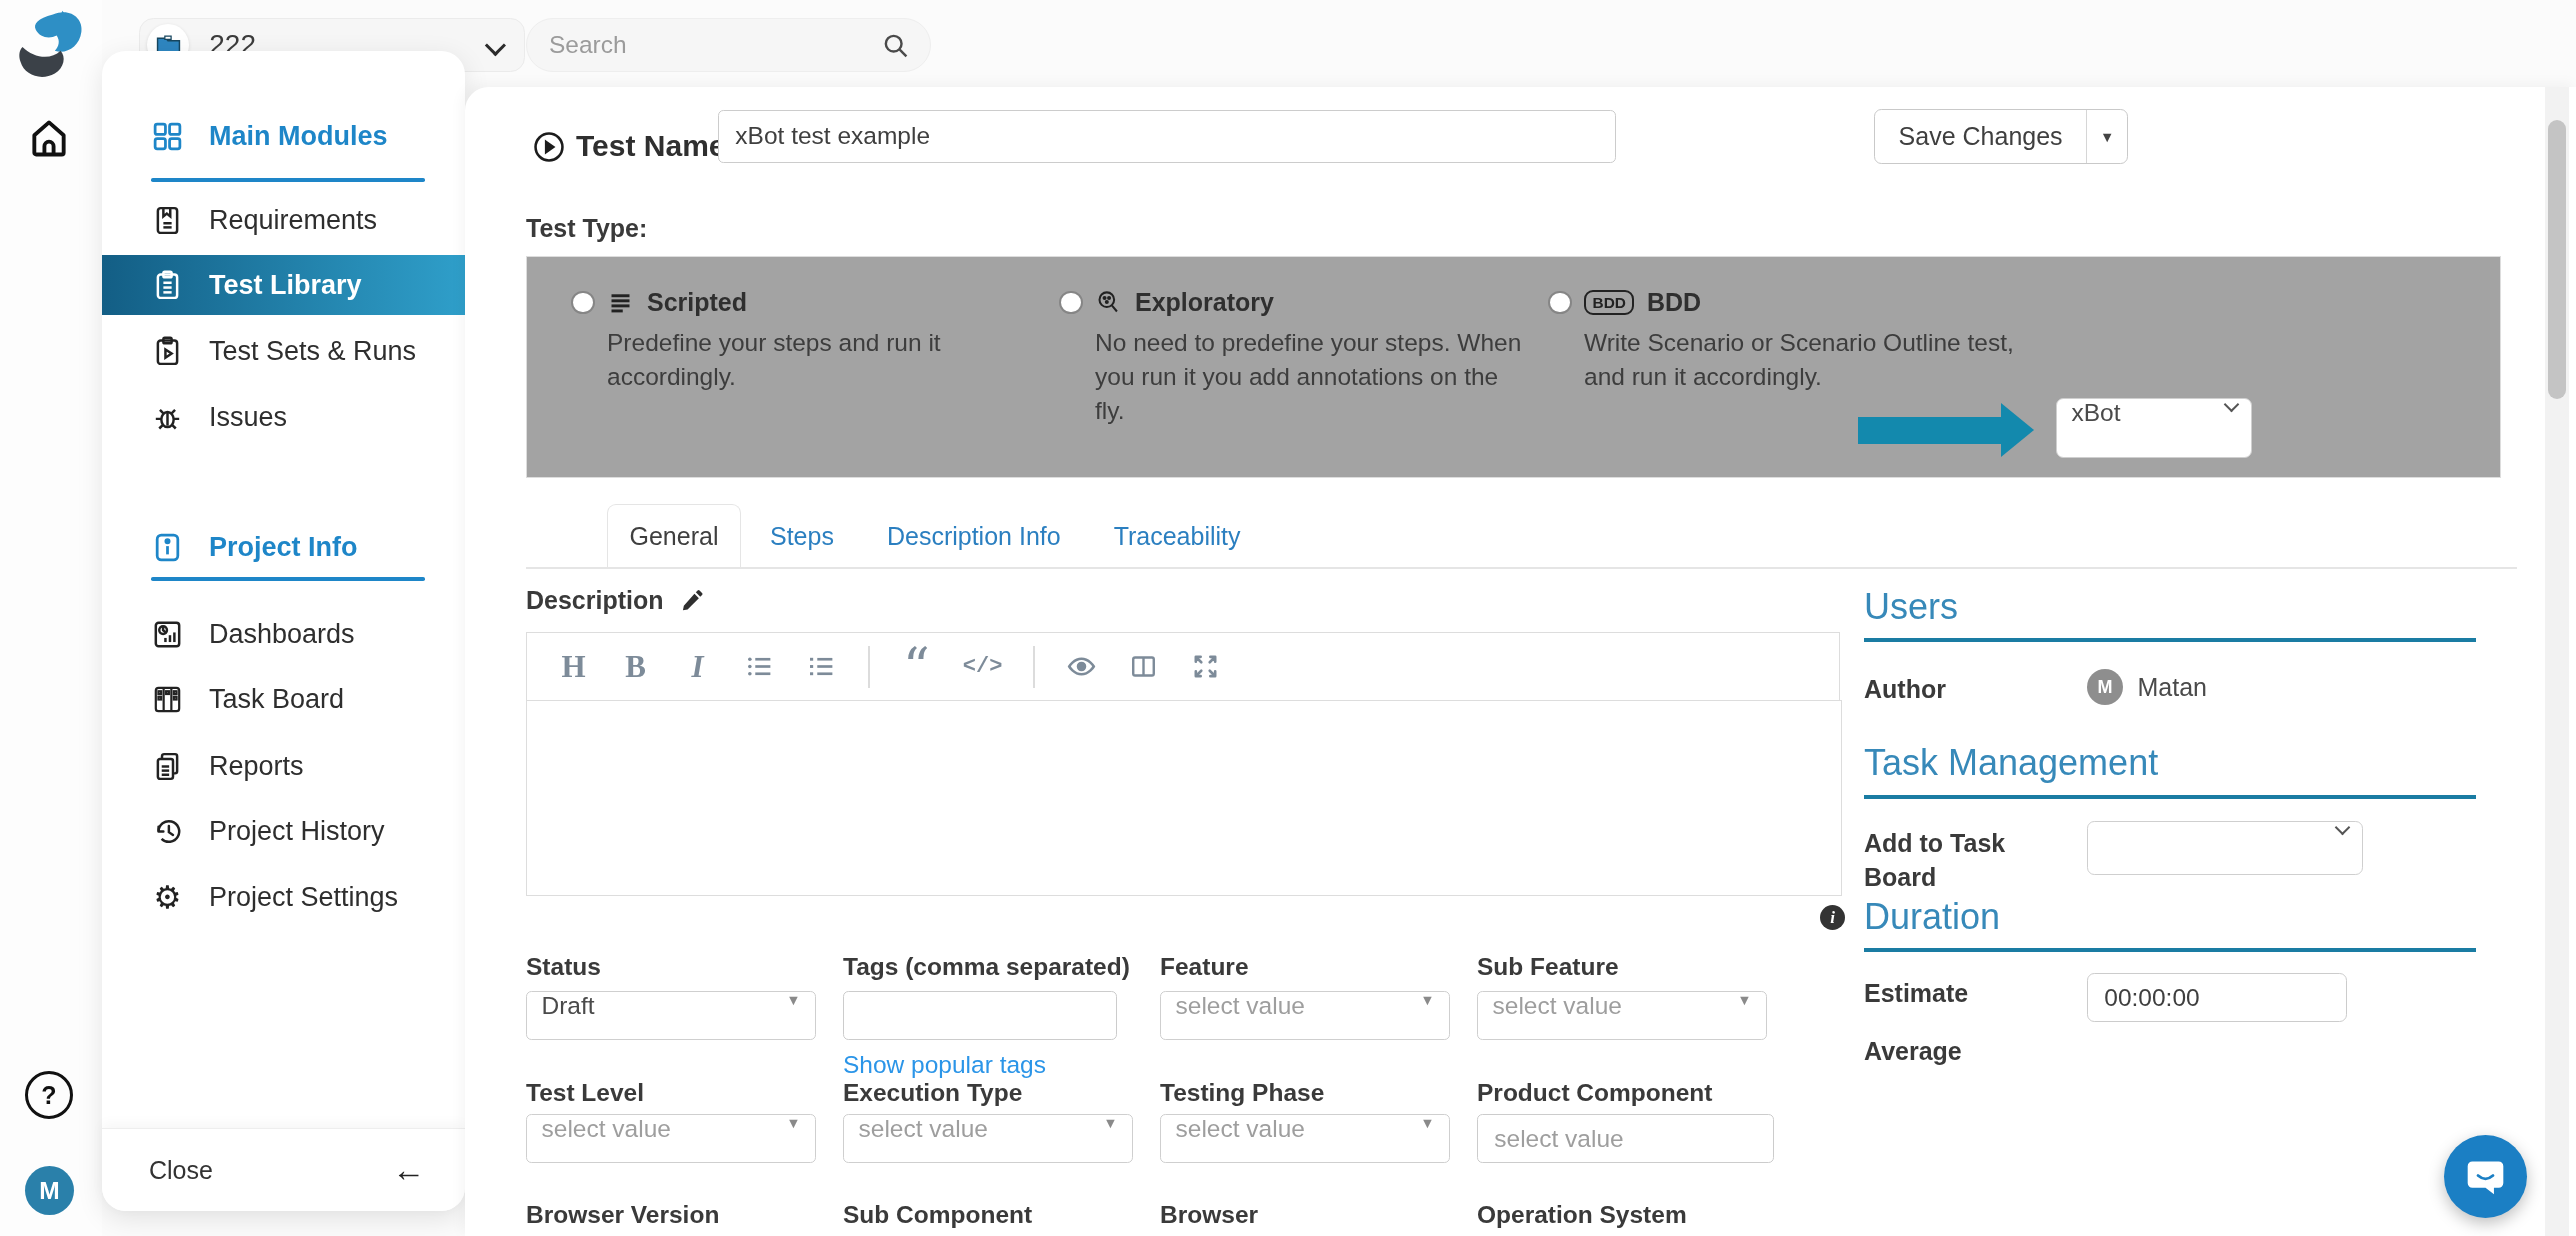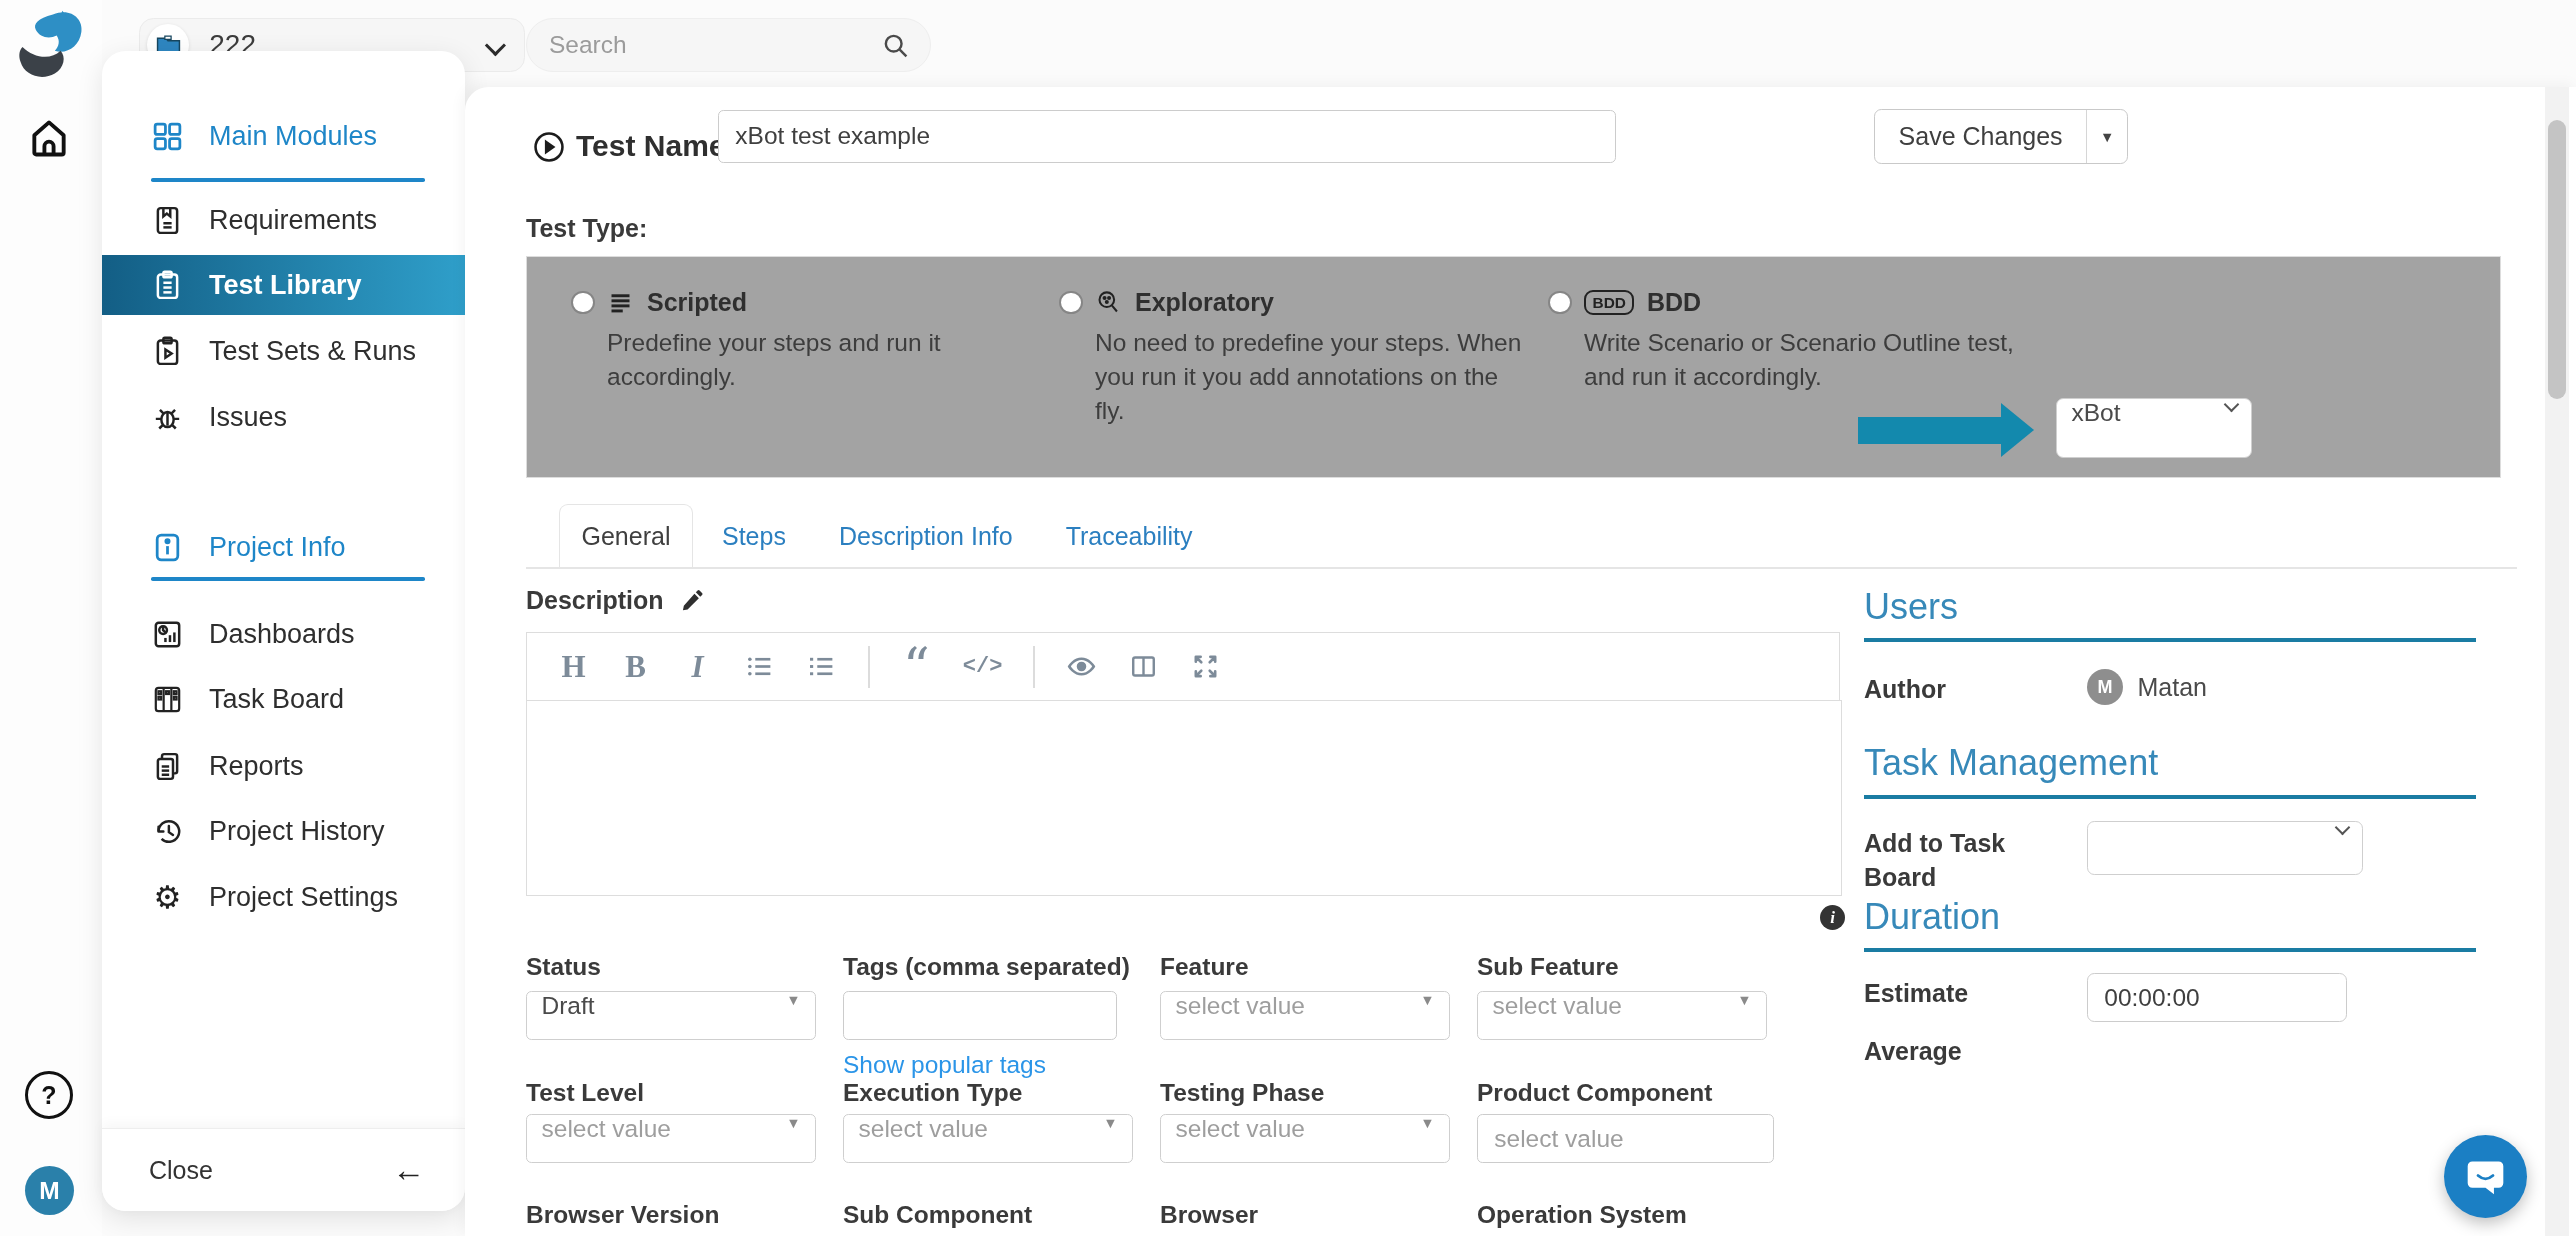--- a/index.html
+++ b/index.html
@@ -15,21 +15,21 @@
   .search-pill input::placeholder{color:#9b9b9b;}
   .chev{display:inline-block;width:11.8px;height:11.8px;border-right:3.2px solid #2b2b2b;border-bottom:3.2px solid #2b2b2b;transform:rotate(45deg);}
   .chev-sm{width:9px;height:9px;border-width:2.3px;border-color:#555;}
   
   .rail{left:0;top:0;width:102px;height:1236px;background:#fdfdfd;}
   .rail-av{width:49px;height:49px;border-radius:50%;background:#2a80aa;color:#fff;display:flex;align-items:center;justify-content:center;font-size:24.5px;font-weight:bold;}
   .help-circ{width:42px;height:42px;border-radius:50%;border:3.6px solid #111;display:flex;align-items:center;justify-content:center;font-size:25px;font-weight:bold;color:#111;}
   
   .side{left:102px;top:51px;width:363px;height:1160px;background:#fff;border-radius:23.6px;box-shadow:0 7.3px 27px rgba(0,0,0,.10);}
   .side-row{position:absolute;left:0;width:100%;height:65px;display:flex;align-items:center;gap:25px;padding-left:49px;box-sizing:border-box;font-size:27px;color:#2e2e2e;font-weight:500;cursor:pointer;}
-  .side-head{color:#1e86c8;font-weight:normal;}
+  .side-head{color:#1e86c8;font-weight:bold;}
   .side-line{position:absolute;left:49px;width:274px;height:3.6px;background:#1e86c8;border-radius:1.8px;}
   .side-active{background:linear-gradient(90deg,#135e85,#2f9fca);color:#fff;font-weight:bold;height:60px;}
   .icn{width:33px;height:33px;flex:0 0 33px;color:#222;}
   .side-active .icn{color:#fff;}
   .side-head .icn{color:#1e86c8;}
   .close-row{position:absolute;left:0;bottom:0;width:100%;height:83px;border-top:1.8px solid #eee;display:flex;align-items:center;justify-content:space-between;padding:0 40px 0 47px;box-sizing:border-box;border-radius:0 0 23.6px 23.6px;font-size:25px;color:#333;cursor:pointer;background:#fff;box-shadow:0 -3.6px 12.7px rgba(0,0,0,.04);}
   .close-arrow{font-size:33px;color:#222;}
   
   .main{left:465px;top:87px;width:2111px;height:1149px;background:#fff;border-radius:23.6px 0 0 0;box-shadow:-3.6px -3.6px 12.7px rgba(0,0,0,.04);}
   .lbl{font-weight:bold;font-size:24.5px;color:#3a3a3a;}
@@ -327,21 +327,21 @@
 
     <div class="abs big-arrow" style="left:1331px;top:160px;width:145px;"></div>
     <div class="abs sel" style="left:1529px;top:141px;width:196px;height:60px;border-radius:7.3px;">
       <span>xBot</span>
       <span class="chev chev-sm"></span>
     </div>
   </div>
 
   <div class="abs" style="left:61px;top:417px;width:1991px;height:65px;display:flex;align-items:stretch;">
     <div style="width:33px;"></div>
-    <div class="tab active" style="width:132px;">
+    <div class="tab active" style="width:132px;margin-left:48px;">
         <span>General</span>
       </div>
     <div class="tab tab-link" style="margin-left:29px;">
         <span>Steps</span>
       </div>
     <div class="tab tab-link" style="margin-left:53px;">
         <span>Description Info</span>
       </div>
     <div class="tab tab-link" style="margin-left:53px;">
         <span>Traceability</span>

